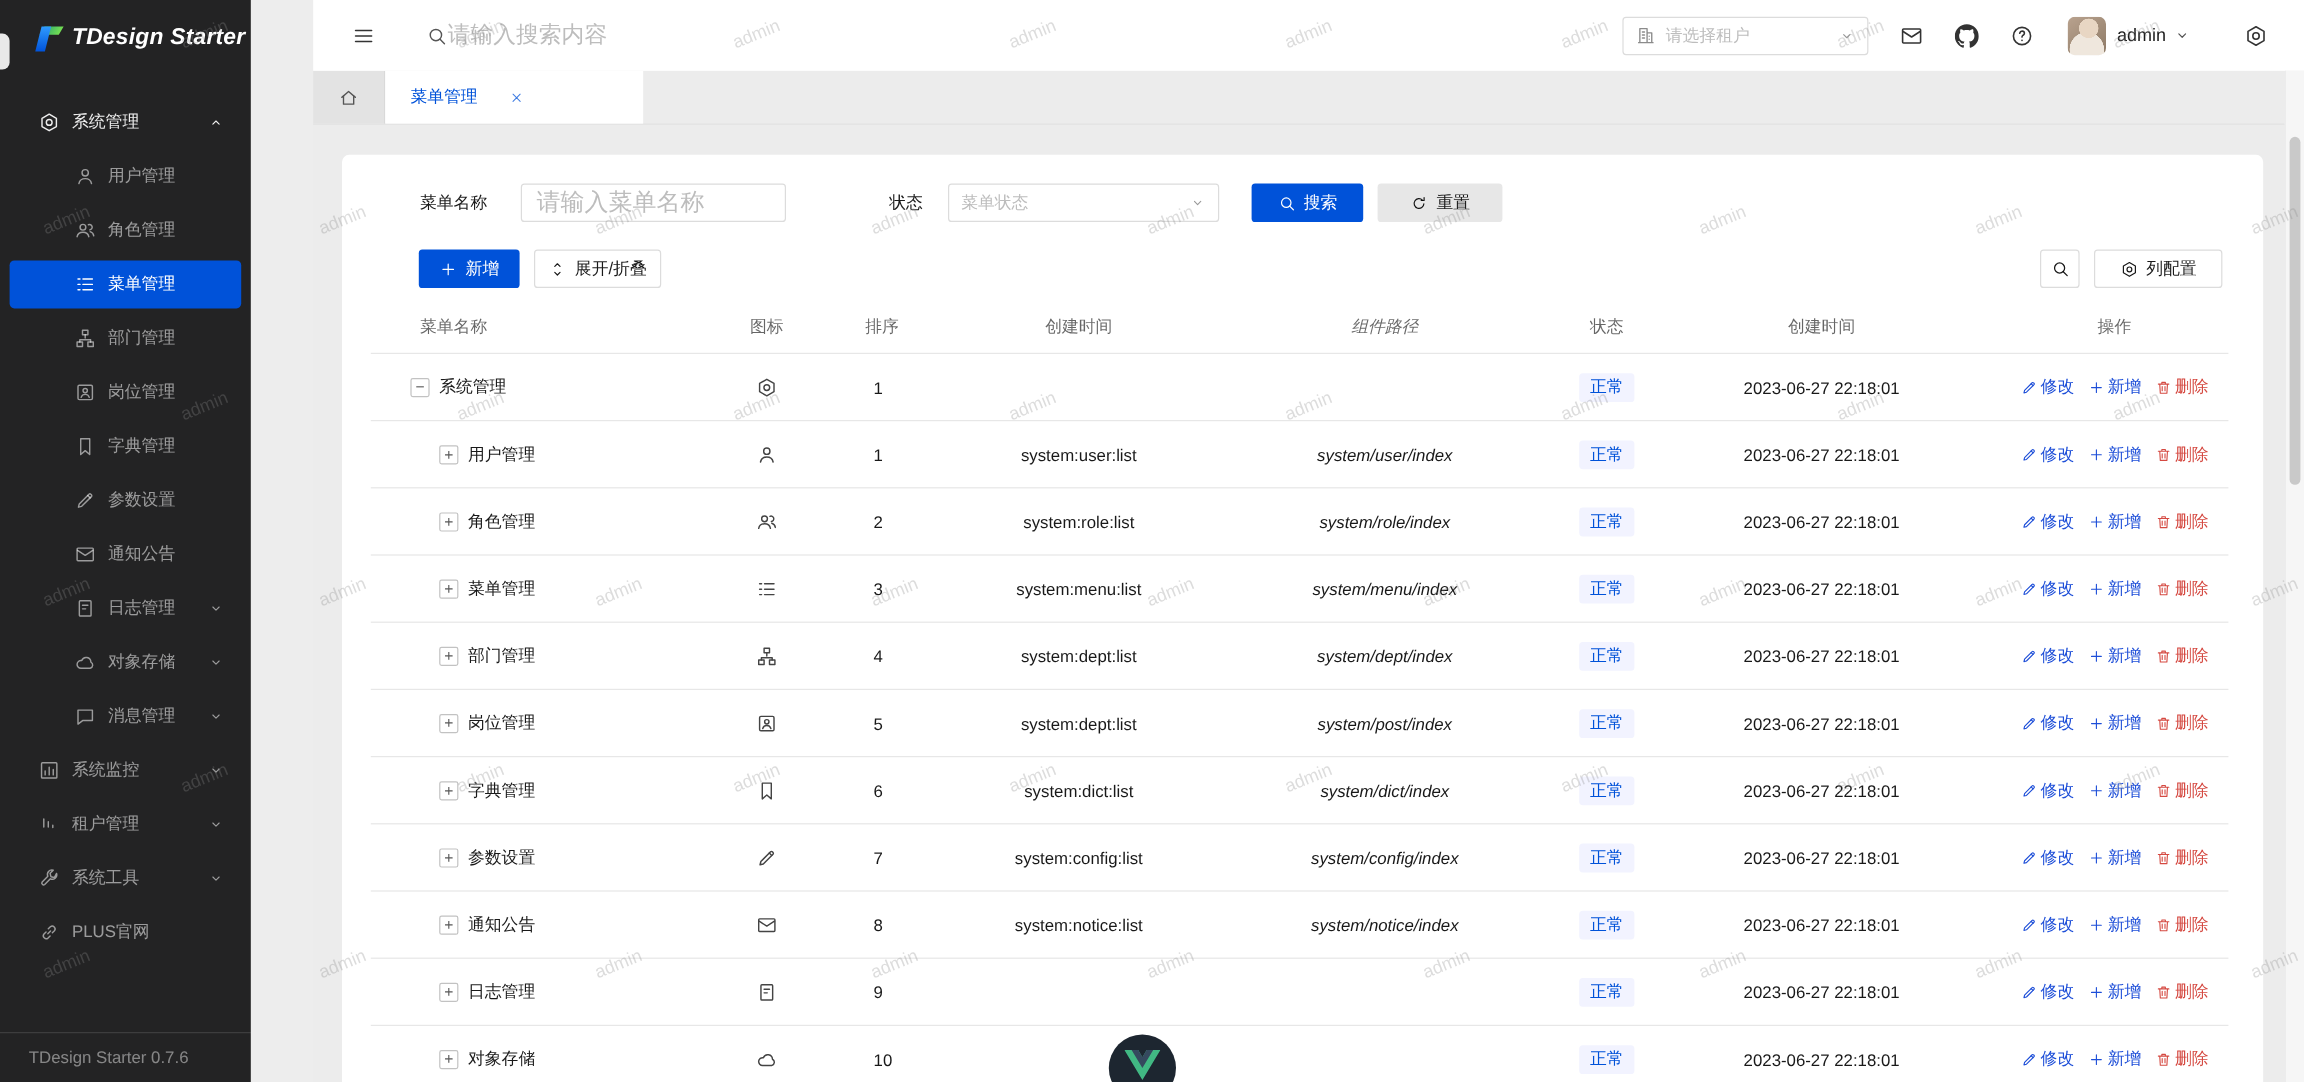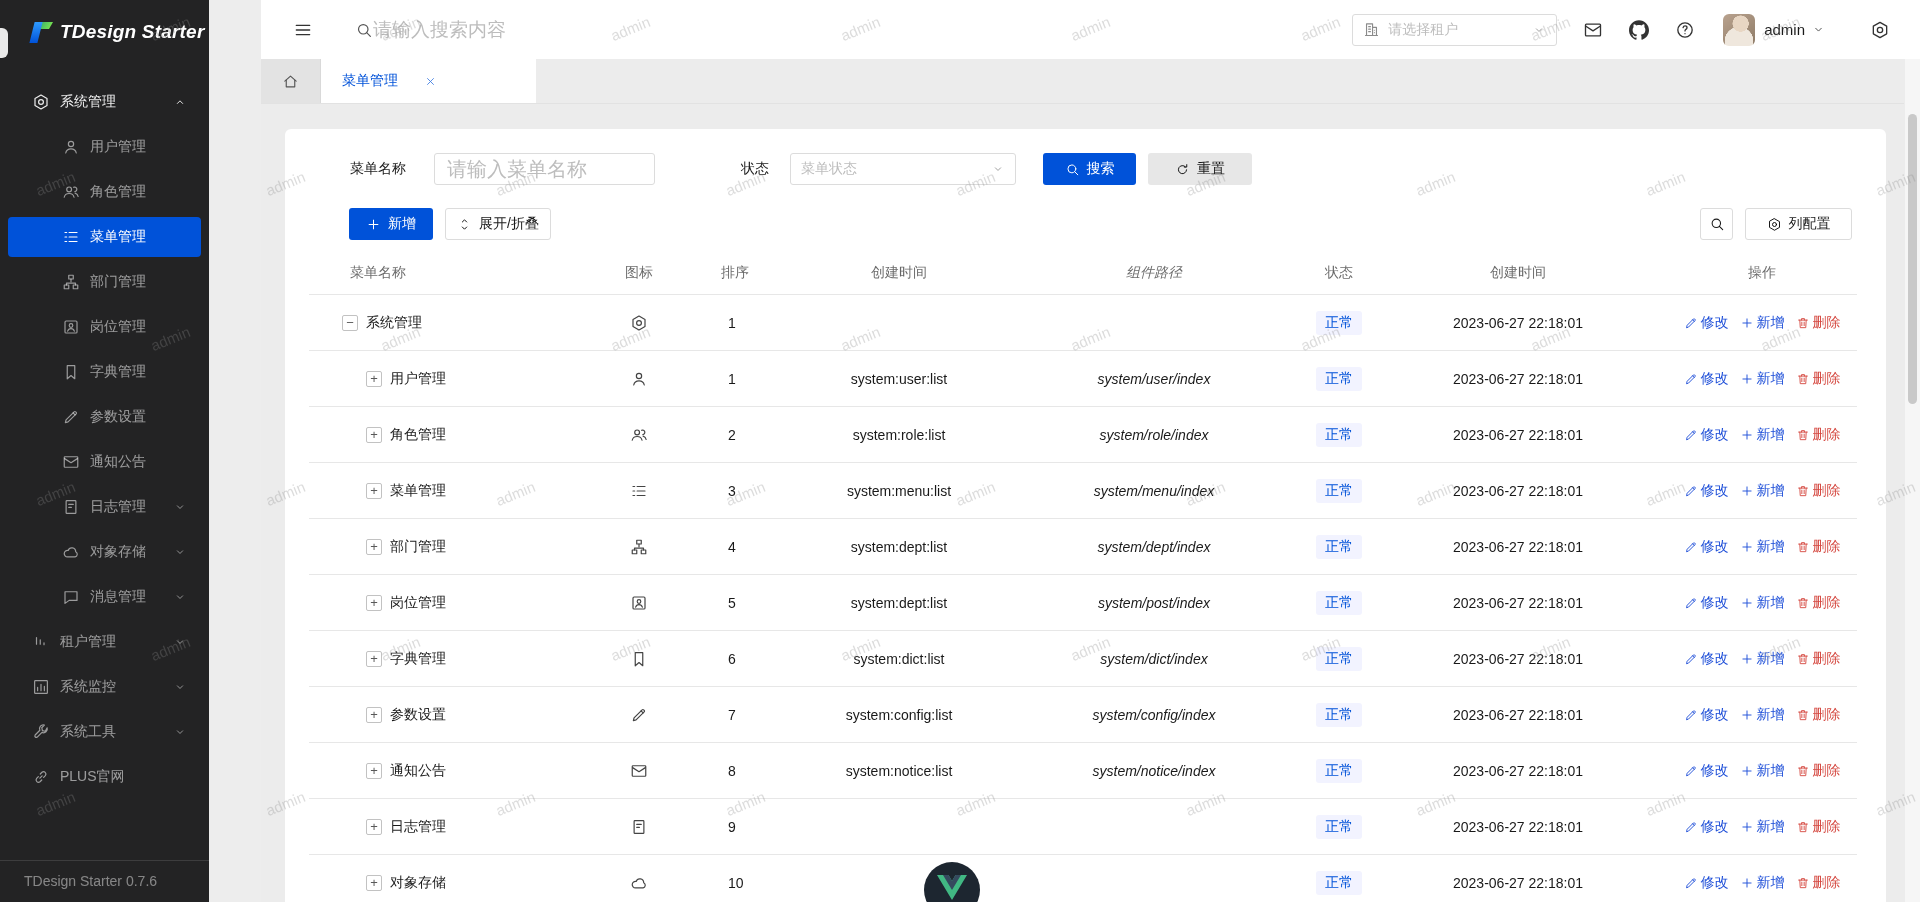--- a/index.html
+++ b/index.html
@@ -253,38 +253,38 @@
         <span class="side-label">消息管理</span>
         <span class="icon chev">
           <svg viewBox="0 0 24 24" fill="none" stroke="currentColor" stroke-width="1.6" stroke-linecap="round" stroke-linejoin="round">
             <path d="M7.5 10l4.5 4.5L16.5 10"></path>
           </svg>
         </span>
       </div>
       <div class="side-item lvl1">
         <span class="icon mi">
           <svg viewBox="0 0 24 24" fill="none" stroke="currentColor" stroke-width="1.6" stroke-linecap="round" stroke-linejoin="round">
-            <path d="M6 6v9M11 9v6M16 13v2.5"></path>
-          </svg>
-        </span>
-        <span class="side-label">租户管理</span>
-        <span class="icon chev">
-          <svg viewBox="0 0 24 24" fill="none" stroke="currentColor" stroke-width="1.6" stroke-linecap="round" stroke-linejoin="round">
-            <path d="M7.5 10l4.5 4.5L16.5 10"></path>
-          </svg>
-        </span>
-      </div>
-      <div class="side-item lvl1">
-        <span class="icon mi">
-          <svg viewBox="0 0 24 24" fill="none" stroke="currentColor" stroke-width="1.6" stroke-linecap="round" stroke-linejoin="round">
             <rect x="3.5" y="3.5" width="17" height="17" rx="1"></rect>
             <path d="M7.5 12.5V17M12 8.5V17M16.5 11V17"></path>
           </svg>
         </span>
         <span class="side-label">系统监控</span>
+        <span class="icon chev">
+          <svg viewBox="0 0 24 24" fill="none" stroke="currentColor" stroke-width="1.6" stroke-linecap="round" stroke-linejoin="round">
+            <path d="M7.5 10l4.5 4.5L16.5 10"></path>
+          </svg>
+        </span>
+      </div>
+      <div class="side-item lvl1">
+        <span class="icon mi">
+          <svg viewBox="0 0 24 24" fill="none" stroke="currentColor" stroke-width="1.6" stroke-linecap="round" stroke-linejoin="round">
+            <path d="M6 6v9M11 9v6M16 13v2.5"></path>
+          </svg>
+        </span>
+        <span class="side-label">租户管理</span>
         <span class="icon chev">
           <svg viewBox="0 0 24 24" fill="none" stroke="currentColor" stroke-width="1.6" stroke-linecap="round" stroke-linejoin="round">
             <path d="M7.5 10l4.5 4.5L16.5 10"></path>
           </svg>
         </span>
       </div>
       <div class="side-item lvl1">
         <span class="icon mi">
           <svg viewBox="0 0 24 24" fill="none" stroke="currentColor" stroke-width="1.6" stroke-linecap="round" stroke-linejoin="round">
             <path d="M20.2 6.5a5 5 0 0 1-6.9 6L7 18.8a2 2 0 0 1-2.8-2.8l6.3-6.3a5 5 0 0 1 6-6.9L13 6.3l.9 3.8 3.8.9z"></path>

